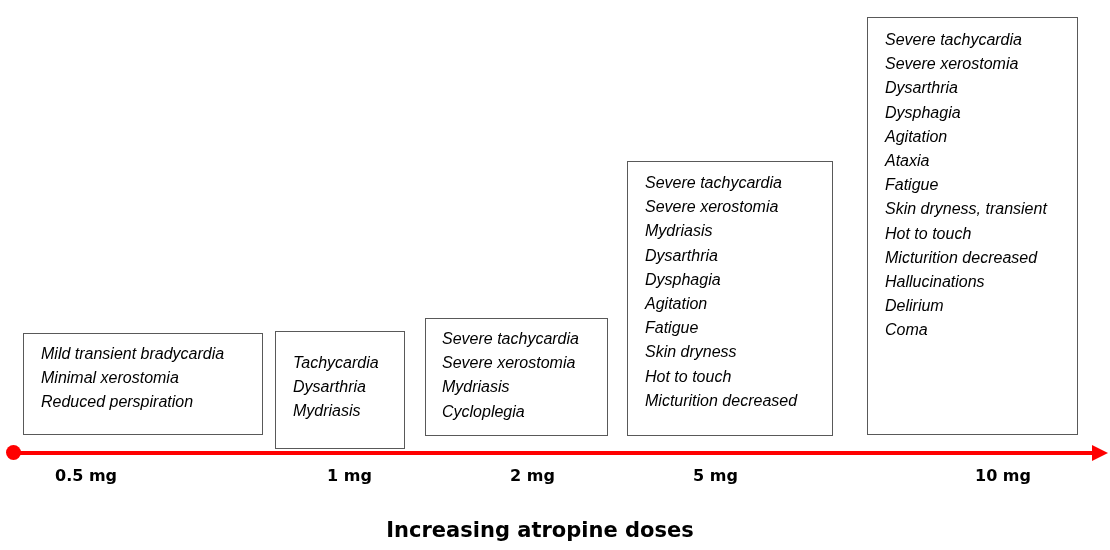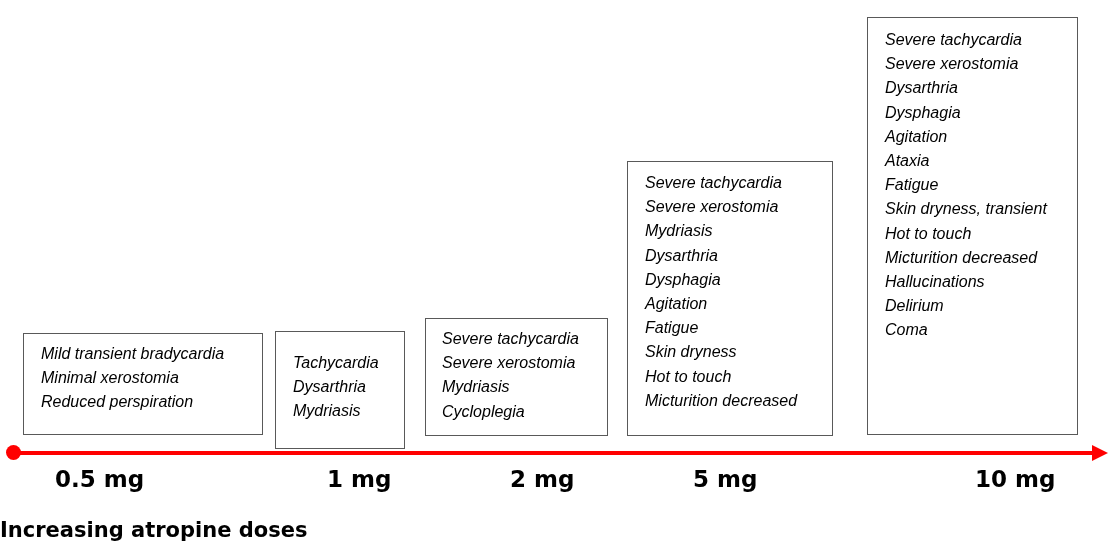--- a/index.html
+++ b/index.html
@@ -3,22 +3,22 @@
 <meta charset="utf-8">
 <style>
   html, body { margin: 0; padding: 0; background: #ffffff; }
   body { width: 1110px; height: 550px; position: relative; overflow: hidden; font-family: "Liberation Sans", sans-serif; color: #000; }
   .box { position: absolute; border: 1px solid #595959; background: #fff; box-sizing: border-box; }
   .box ul { list-style: none; margin: 0; padding: 0; }
   .box li { font-size: 16px; line-height: 24.2px; white-space: nowrap; font-style: italic; }
   .axis { position: absolute; left: 13px; top: 451px; width: 1082px; height: 4px; background: #ff0000; }
   .dot { position: absolute; left: 6px; top: 445px; width: 15px; height: 15px; border-radius: 50%; background: #ff0000; }
   .arrowhead { position: absolute; left: 1092px; top: 445px; width: 0; height: 0; border-top: 8px solid transparent; border-bottom: 8px solid transparent; border-left: 16px solid #ff0000; }
-  .dose { position: absolute; top: 466px; font-family: "DejaVu Sans", sans-serif; font-weight: bold; font-size: 23px; white-space: nowrap; }
-  .xlabel { position: absolute; top: 518px; left: 0; width: 1080px; text-align: left; font-family: "DejaVu Sans", sans-serif; font-weight: bold; font-size: 21px; }
+  .dose { position: absolute; top: 466px; font-family: "DejaVu Sans", sans-serif; font-weight: bold; font-size: 16px; white-space: nowrap; }
+  .xlabel { position: absolute; top: 518px; left: 0; width: 1080px; text-align: center; font-family: "DejaVu Sans", sans-serif; font-weight: bold; font-size: 21px; }
 </style>
 </head>
 <body>
 
 <div class="box" style="left:23px; top:333px; width:240px; height:102px; padding:8px 0 0 17px;">
   <ul>
     <li>Mild transient bradycardia</li>
     <li>Minimal xerostomia</li>
     <li>Reduced perspiration</li>
   </ul>

